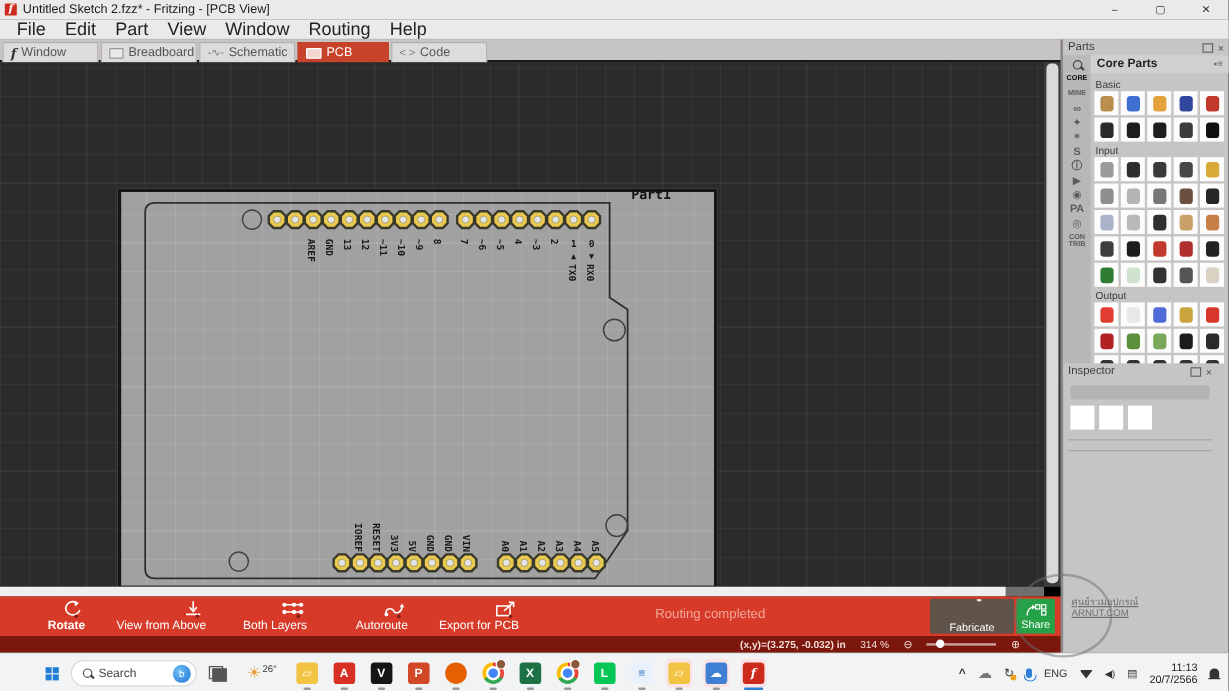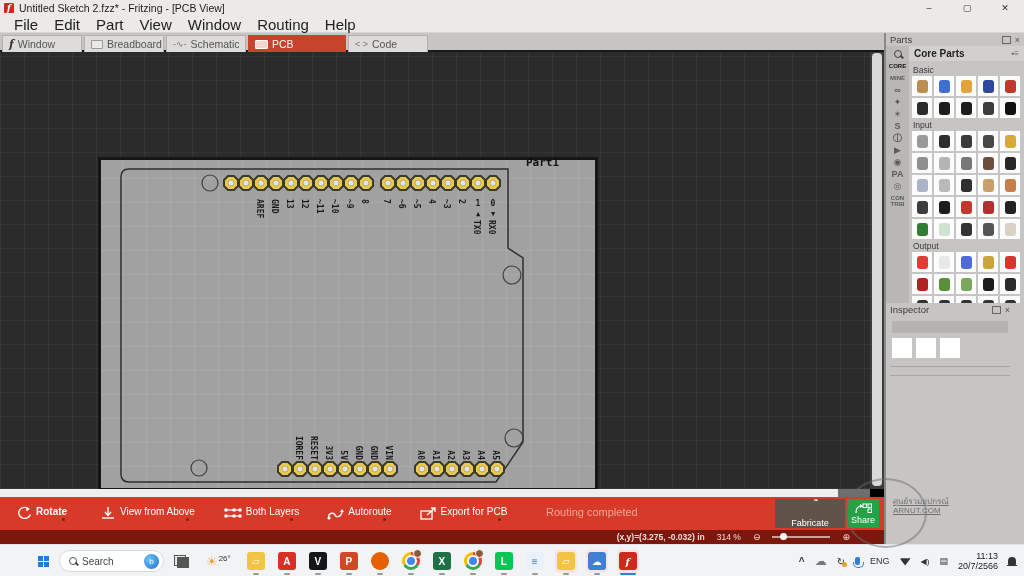--- a/index.html
+++ b/index.html
@@ -32,21 +32,21 @@
   #board{left:98px;top:105px;width:500px;height:334px;background:#a1a1a1;
     background-image:repeating-linear-gradient(0deg,rgba(255,255,255,.09) 0 1px,transparent 1px 24px),
                      repeating-linear-gradient(90deg,rgba(255,255,255,.09) 0 1px,transparent 1px 24px);}
   #board-svg{position:absolute;left:0;top:0;overflow:visible;}
   #vscroll{left:870px;top:52px;width:14px;height:437px;background:#3c3c3c;}
   #vscroll .thumb{position:absolute;left:2px;top:1px;width:10px;height:433px;background:#d9d9d9;border-radius:4px;}
   #hscroll{left:0px;top:489px;width:870px;height:8px;background:#6f6f6f;}
   #hscroll .thumb{position:absolute;left:0;top:0;width:838px;height:8px;background:#efefef;}
   
   #toolbar{left:0;top:497px;width:884px;height:33px;background:#d73a28;display:flex;align-items:center;}
-  .tbtn{position:relative;display:flex;flex-direction:row;align-items:flex-start;gap:1px;margin:0 13px;min-width:58px;}
+  .tbtn{position:relative;display:flex;flex-direction:column;align-items:flex-end;gap:1px;margin:0 13px;min-width:58px;}
   .tbtn svg{display:block;}
   .tbtn .lab{font-size:10px;color:#fff;white-space:nowrap;}
   .tbtn .dd{position:absolute;right:6px;top:12px;width:3px;height:3px;border-radius:50%;background:#7e1d11;}
   #routing-status{position:absolute;left:546px;top:506px;font-size:11px;color:#f3a797;text-align:right;}
   #fabricate-btn{position:absolute;left:775px;top:499px;width:70px;height:29px;background:#60544a;color:#fff;
     display:flex;flex-direction:column;align-items:center;font-size:9px;gap:17px;}
   #share-btn{position:absolute;left:847px;top:499px;width:32px;height:29px;background:#27a147;color:#fff;
     display:flex;flex-direction:column;align-items:center;justify-content:center;font-size:9px;gap:1px;overflow:hidden;}
   
   #statusbar{left:0;top:530px;width:884px;height:14px;background:#7c170e;display:flex;align-items:center;
@@ -148,21 +148,21 @@
       <span>Window</span>
     </div>
   <div class="tab">
       <span class="tic tic-board"></span>
       <span>Breadboard</span>
     </div>
   <div class="tab">
       <span class="tic">-∿-</span>
       <span>Schematic</span>
     </div>
-  <div class="tab active" style="width:98px">
+  <div class="tab active" style="width:76px">
       <span class="tic tic-pcb"></span>
       <span>PCB</span>
     </div>
   <div class="tab">
       <span class="tic">&lt; &gt;</span>
       <span>Code</span>
     </div>
 </div>
 
 <div id="canvas" class="abs">

